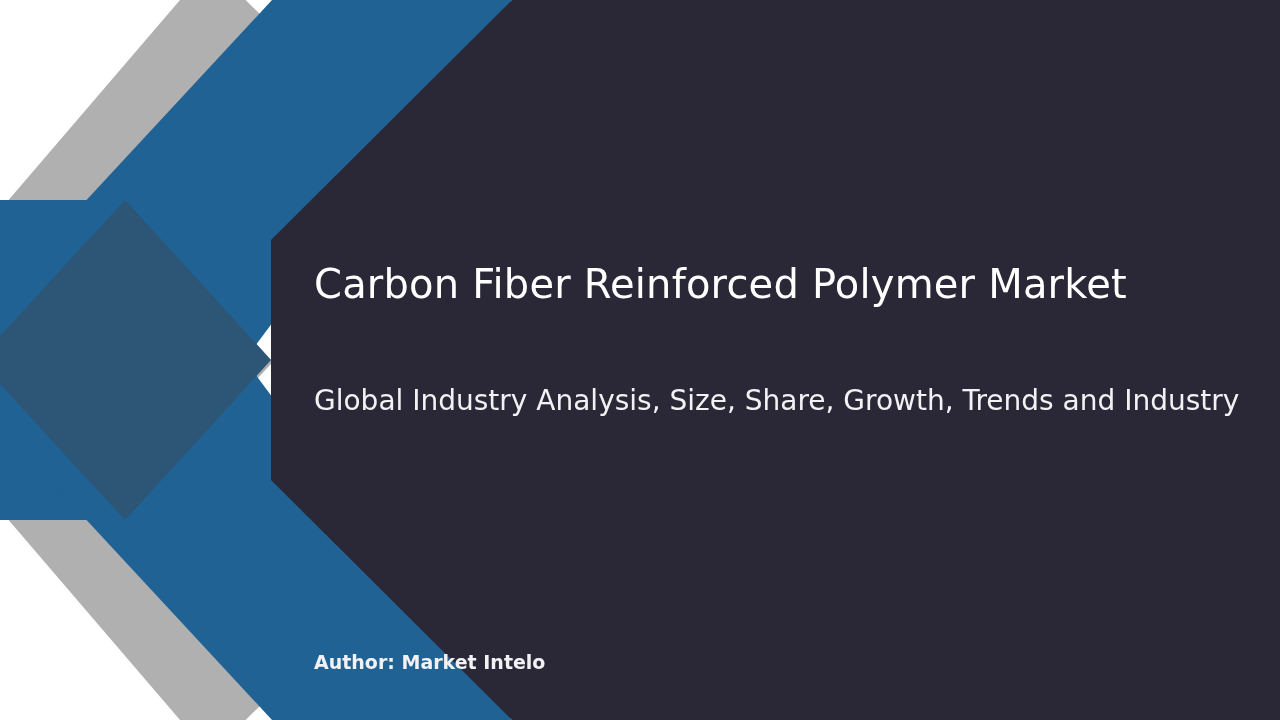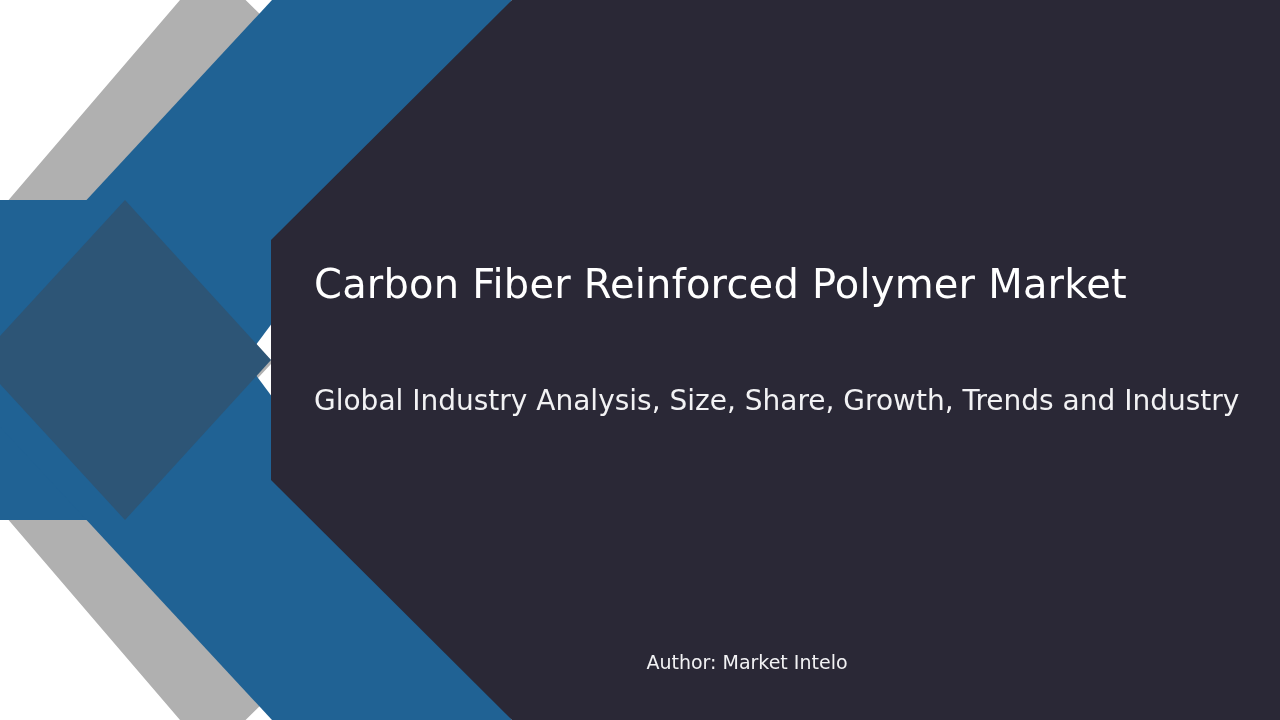--- a/index.html
+++ b/index.html
@@ -54,22 +54,22 @@
     line-height: 1.2;
     color: #f2f2f4;
     white-space: nowrap;
   }
   #author {
     position: absolute;
     left: 314px;
     top: 651px;
     width: 866px;
     margin: 0;
-    text-align: center;
-    font-weight: 400;
+    text-align: left;
+    font-weight: 700;
     font-size: 19px;
     line-height: 1.2;
     color: #f2f2f4;
     white-space: nowrap;
   }
 </style>
 </head>
 <body>
 
 <div id="slide">

